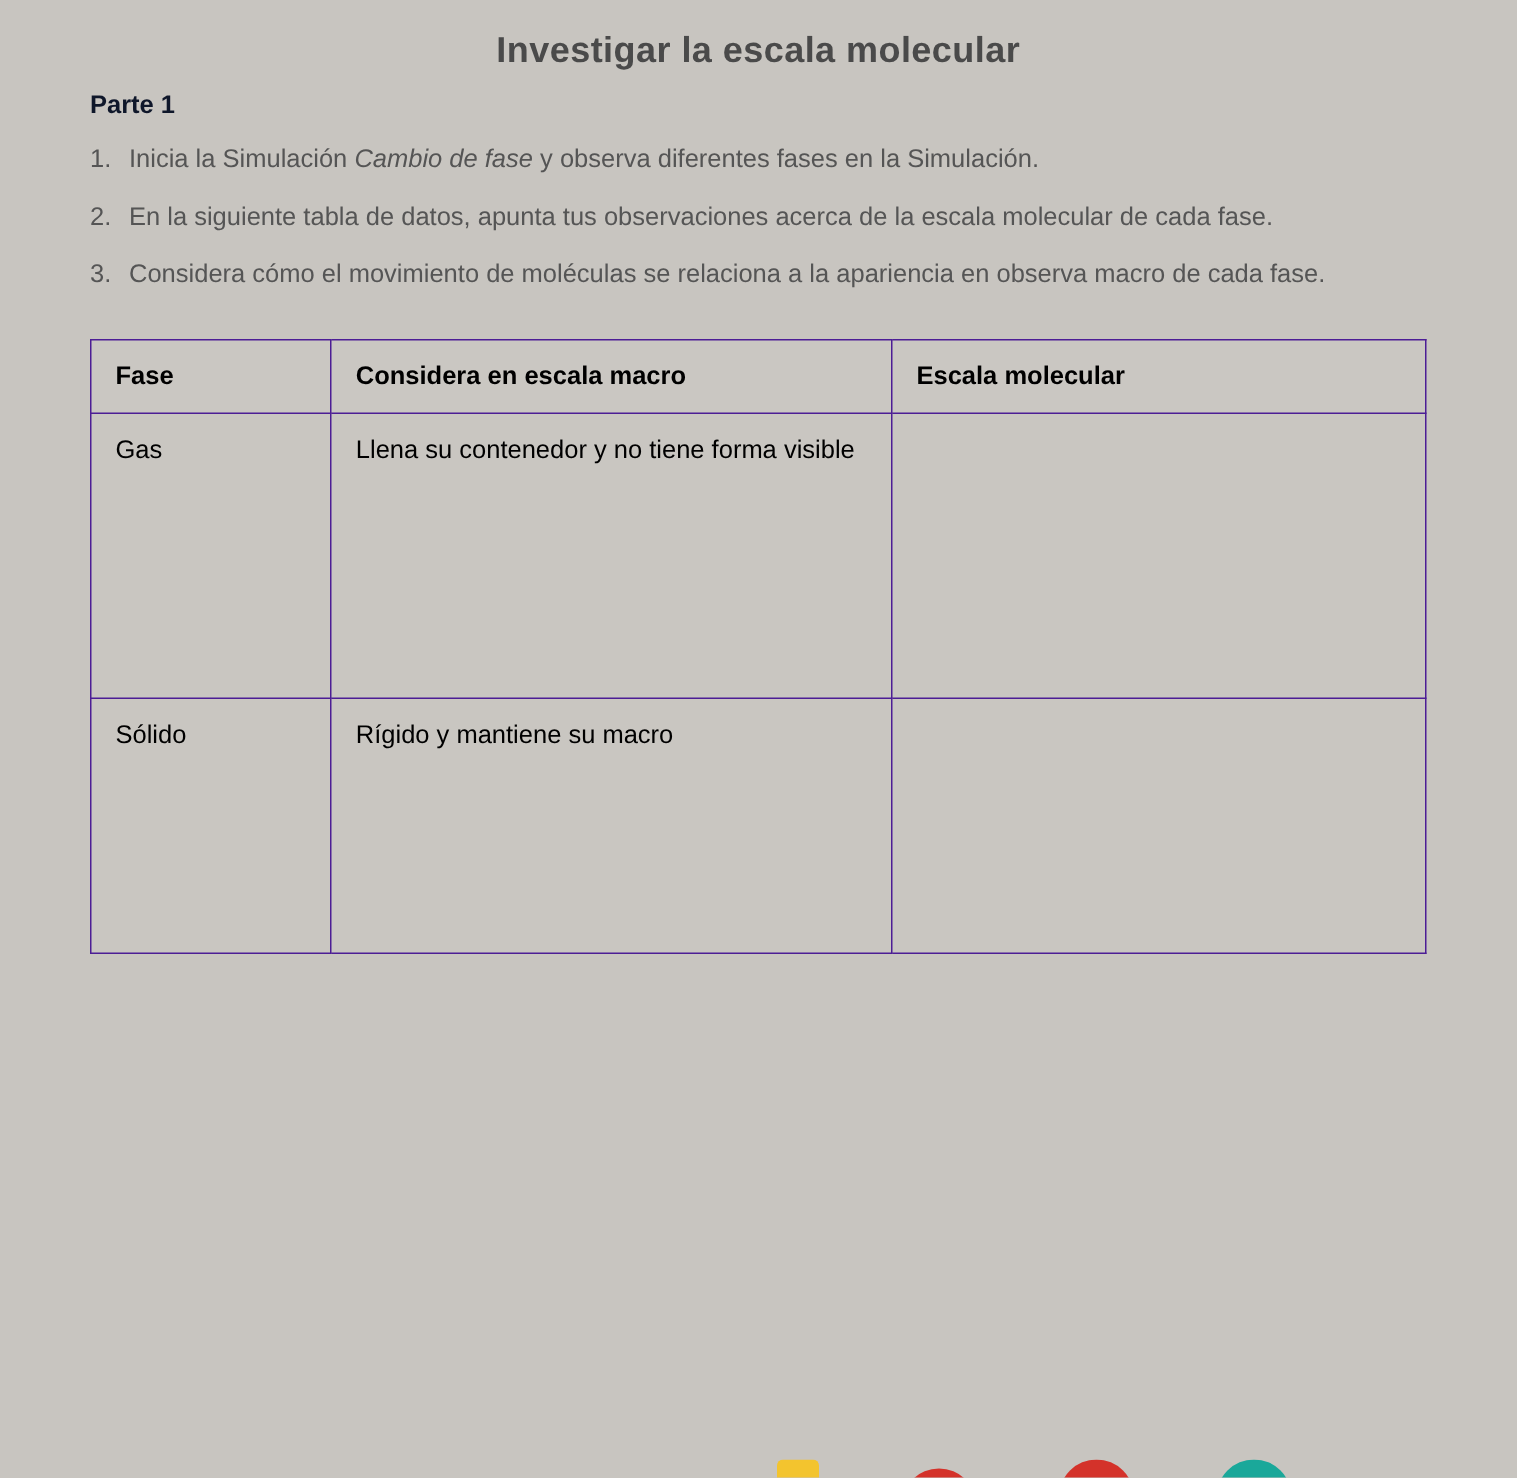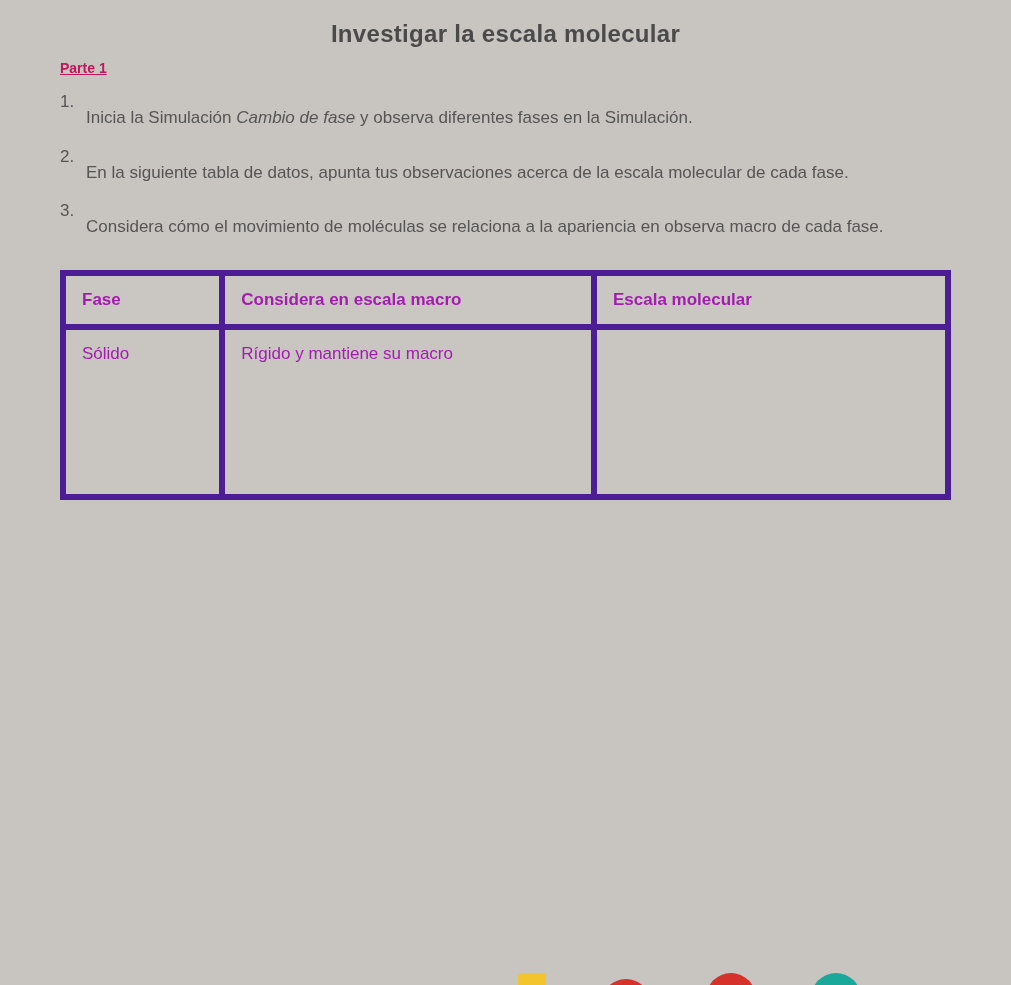--- a/index.html
+++ b/index.html
@@ -19,25 +19,24 @@
   }
   .title {
     text-align: center;
     font-size: 24px;
     font-weight: 600;
     color: #4a4a4a;
     margin-bottom: 12px;
     letter-spacing: 0.3px;
   }
   .section-heading {
-    font-size: 14px;
+    font-size: 17px;
     font-weight: 700;
-    color: #be185d;
+    color: #0f172a;
     margin-bottom: 14px;
-    text-decoration: underline;
   }
   .list {
     list-style: none;
     padding-left: 0;
     margin-bottom: 30px;
   }
   .list li {
     display: flex;
     align-items: flex-start;
     font-size: 17px;
@@ -45,39 +44,38 @@
     margin-bottom: 14px;
     line-height: 1.45;
   }
   .list-num {
     width: 26px;
     flex-shrink: 0;
     color: #555;
   }
   .list-text {
     flex: 1;
-    margin-top: 16px;
   }
   .italic {
     font-style: italic;
   }
   .data-table {
     width: 100%;
     border-collapse: collapse;
     table-layout: fixed;
     background: #c9c6c1;
   }
   .data-table th,
   .data-table td {
-    border: 6px solid #4c1d95;
+    border: 1px solid #4c1d95;
     padding: 14px 16px;
     text-align: left;
     vertical-align: top;
     font-size: 17px;
-    color: #a21caf;
+    color: #000000;
   }
   .data-table th {
     font-weight: 700;
     background: #cac7c2;
   }
   .col-fase { width: 18%; }
   .col-macro { width: 42%; }
   .col-mol { width: 40%; }
   .row-tall td { height: 190px; }
   .row-med td { height: 170px; }
@@ -146,20 +144,25 @@
     <col class="col-mol">
   </colgroup>
   <thead>
     <tr>
       <th>Fase</th>
       <th>Considera en escala macro</th>
       <th>Escala molecular</th>
     </tr>
   </thead>
   <tbody>
+    <tr class="row-tall">
+      <td>Gas</td>
+      <td>Llena su contenedor y no tiene forma visible</td>
+      <td></td>
+    </tr>
     <tr class="row-med">
       <td>Sólido</td>
       <td>Rígido y mantiene su macro</td>
       <td></td>
     </tr>
   </tbody>
 </table>
 
 <div class="bottom-icons">
   <div class="partial-wrap">

